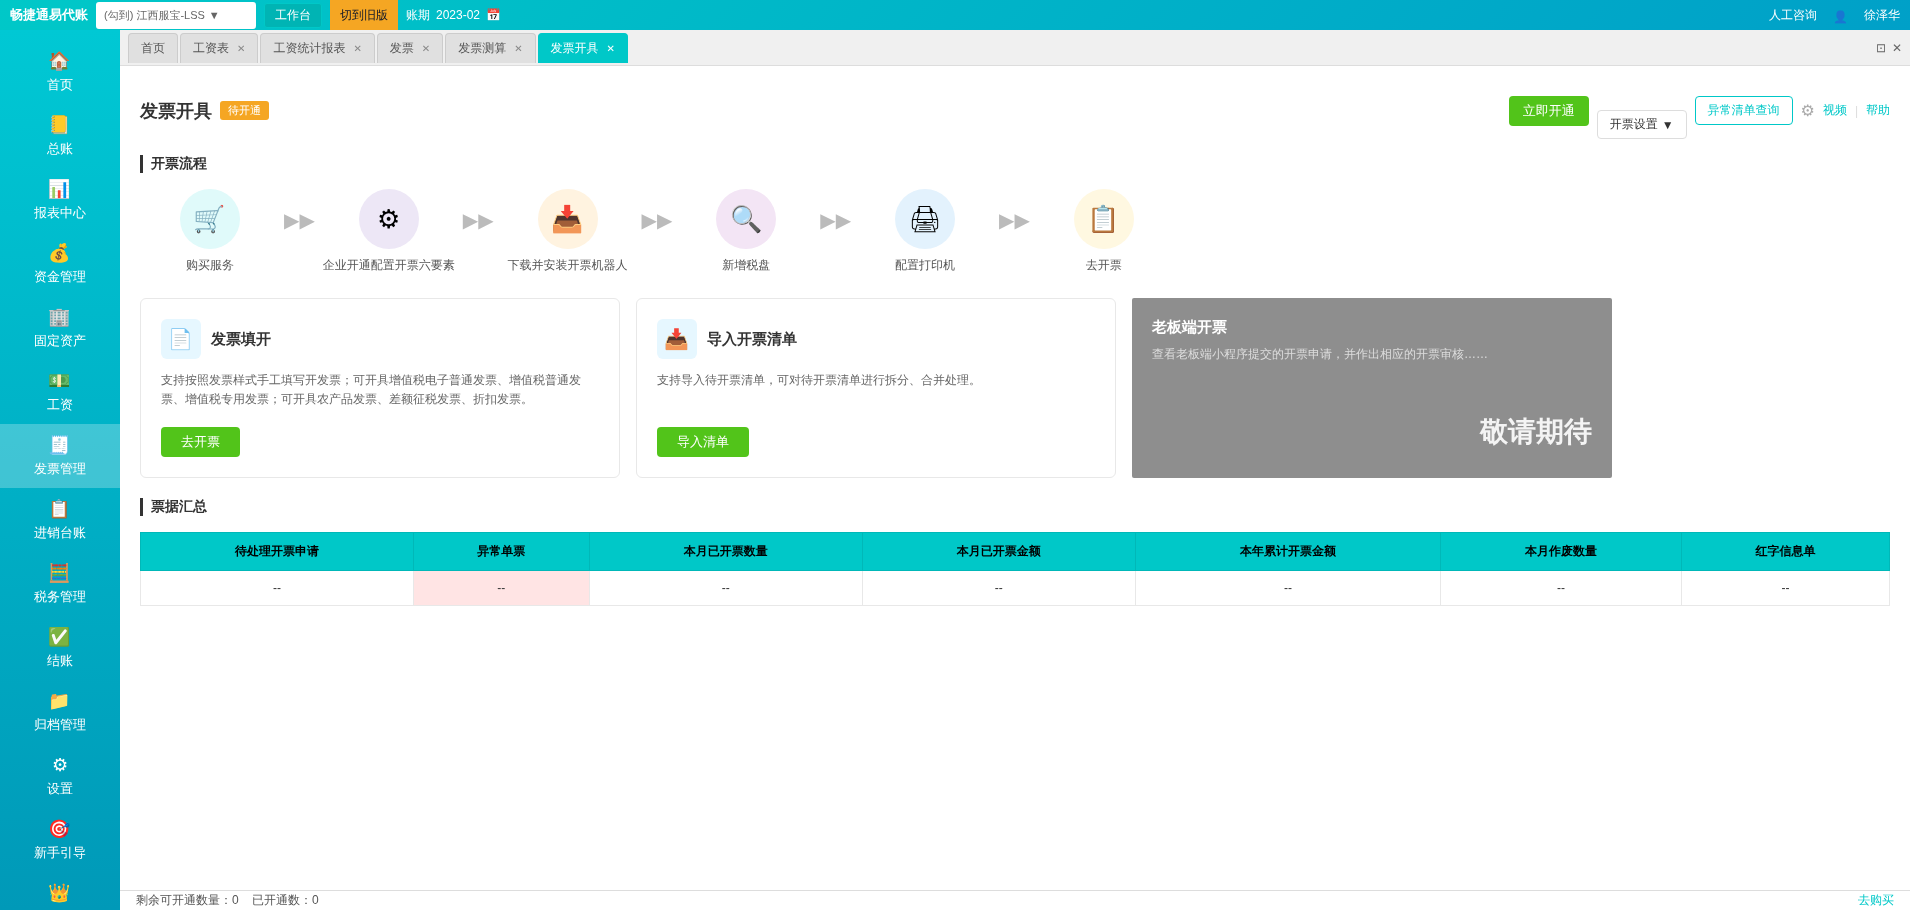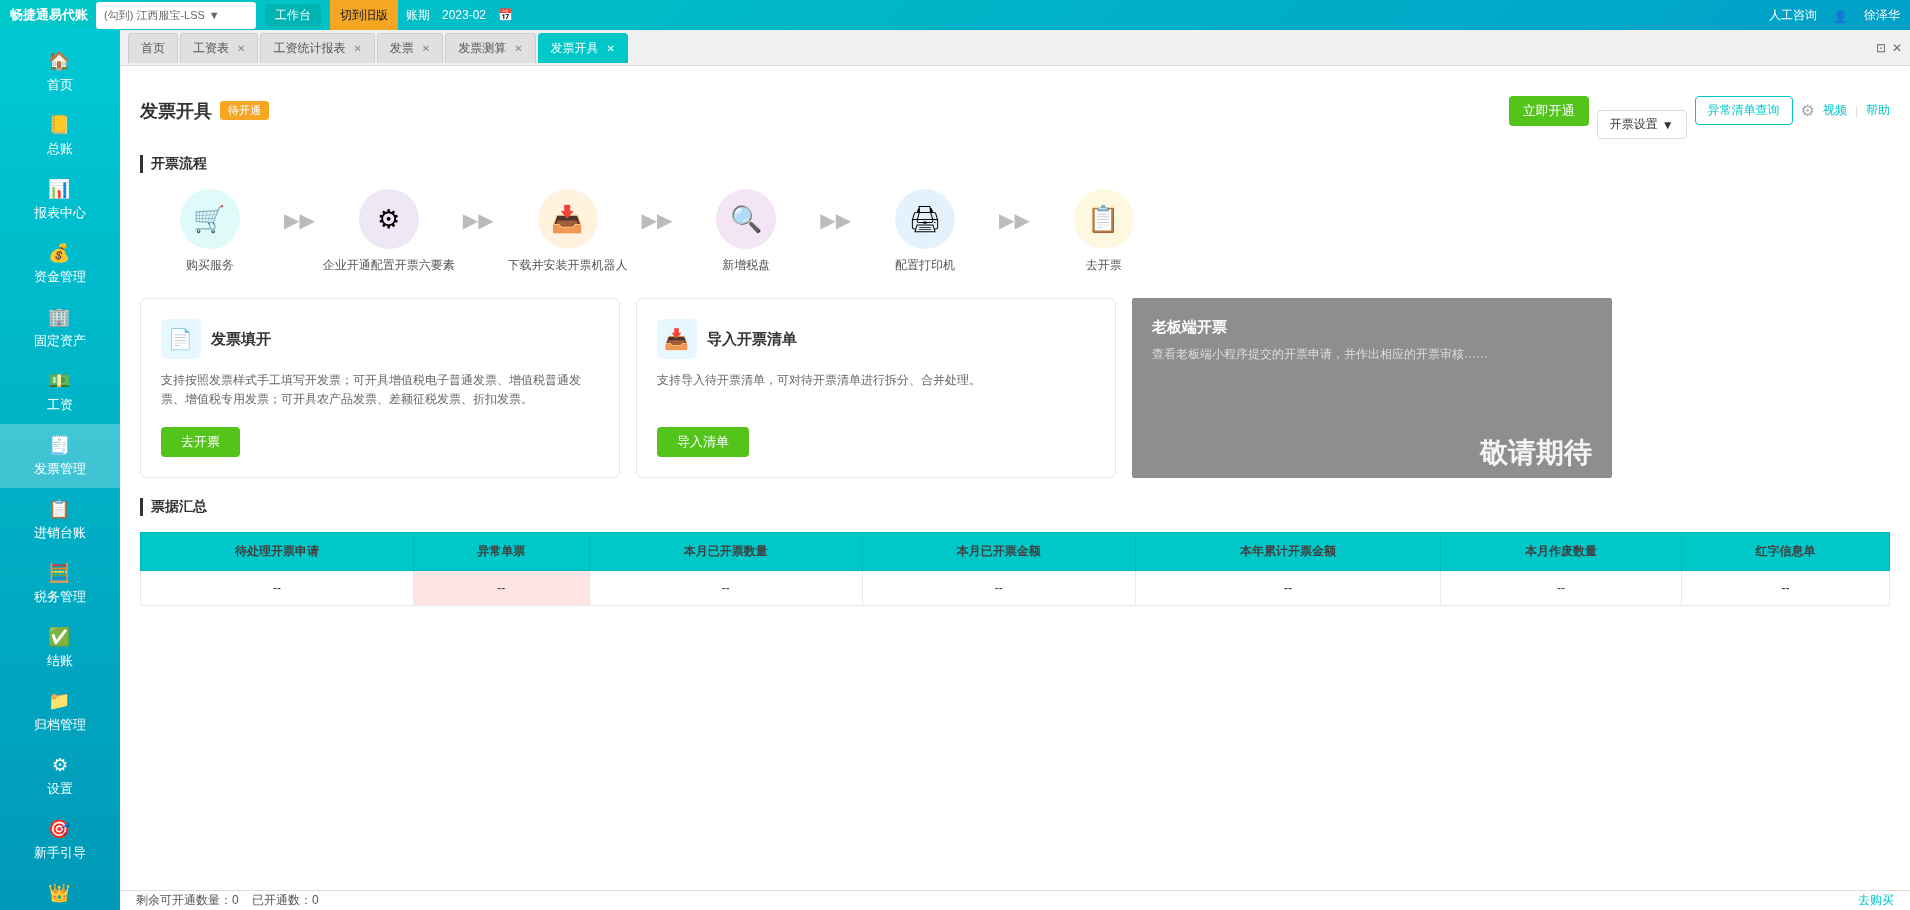--- a/index.html
+++ b/index.html
@@ -41,21 +41,21 @@
     }
     .btn-old-version {
       background: #f5a623;
       border: none;
       color: #0f172a;
       padding: 19px 10px;
       border-radius: 3px;
       cursor: pointer;
       font-size: 12px;
     }
-    .period-info { color: white; font-size: 12px; display: flex; align-items: center; gap: 12px; }
+    .period-info { color: white; font-size: 12px; display: flex; align-items: center; gap: 6px; }
     .top-bar-right { display: flex; align-items: flex-end; gap: 16px; color: white; font-size: 12px; }
 
     
     .layout { display: flex; height: calc(910px - 30px); }
 
     
     .sidebar {
       width: 120px;
       background: linear-gradient(180deg, #00c8d4 0%, #0099b8 100%);
       display: flex;
@@ -251,33 +251,33 @@
       padding: 20px;
       color: white;
       position: relative;
       overflow: hidden;
       max-width: 480px;
     }
     .old-platform-title { font-size: 15px; font-weight: bold; margin-bottom: 8px; }
     .old-platform-desc { font-size: 12px; color: #ddd; line-height: 1.6; margin-bottom: 30px; }
     .coming-soon-overlay {
       position: absolute;
-      bottom: 6px;
+      bottom: 27px;
       right: 20px;
       font-size: 28px;
       font-weight: bold;
       color: rgba(255,255,255,0.9);
     }
 
     
     .summary-section { margin-bottom: 36px; }
     .summary-table { width: 100%; border-collapse: collapse; }
     .summary-table th {
       background: #00c8c8;
-      color: #404040;
+      color: #000000;
       padding: 10px 8px;
       text-align: center;
       font-size: 12px;
       border: 1px solid #00b8b8;
     }
     .summary-table td {
       padding: 10px 8px;
       text-align: center;
       font-size: 12px;
       color: #333;

